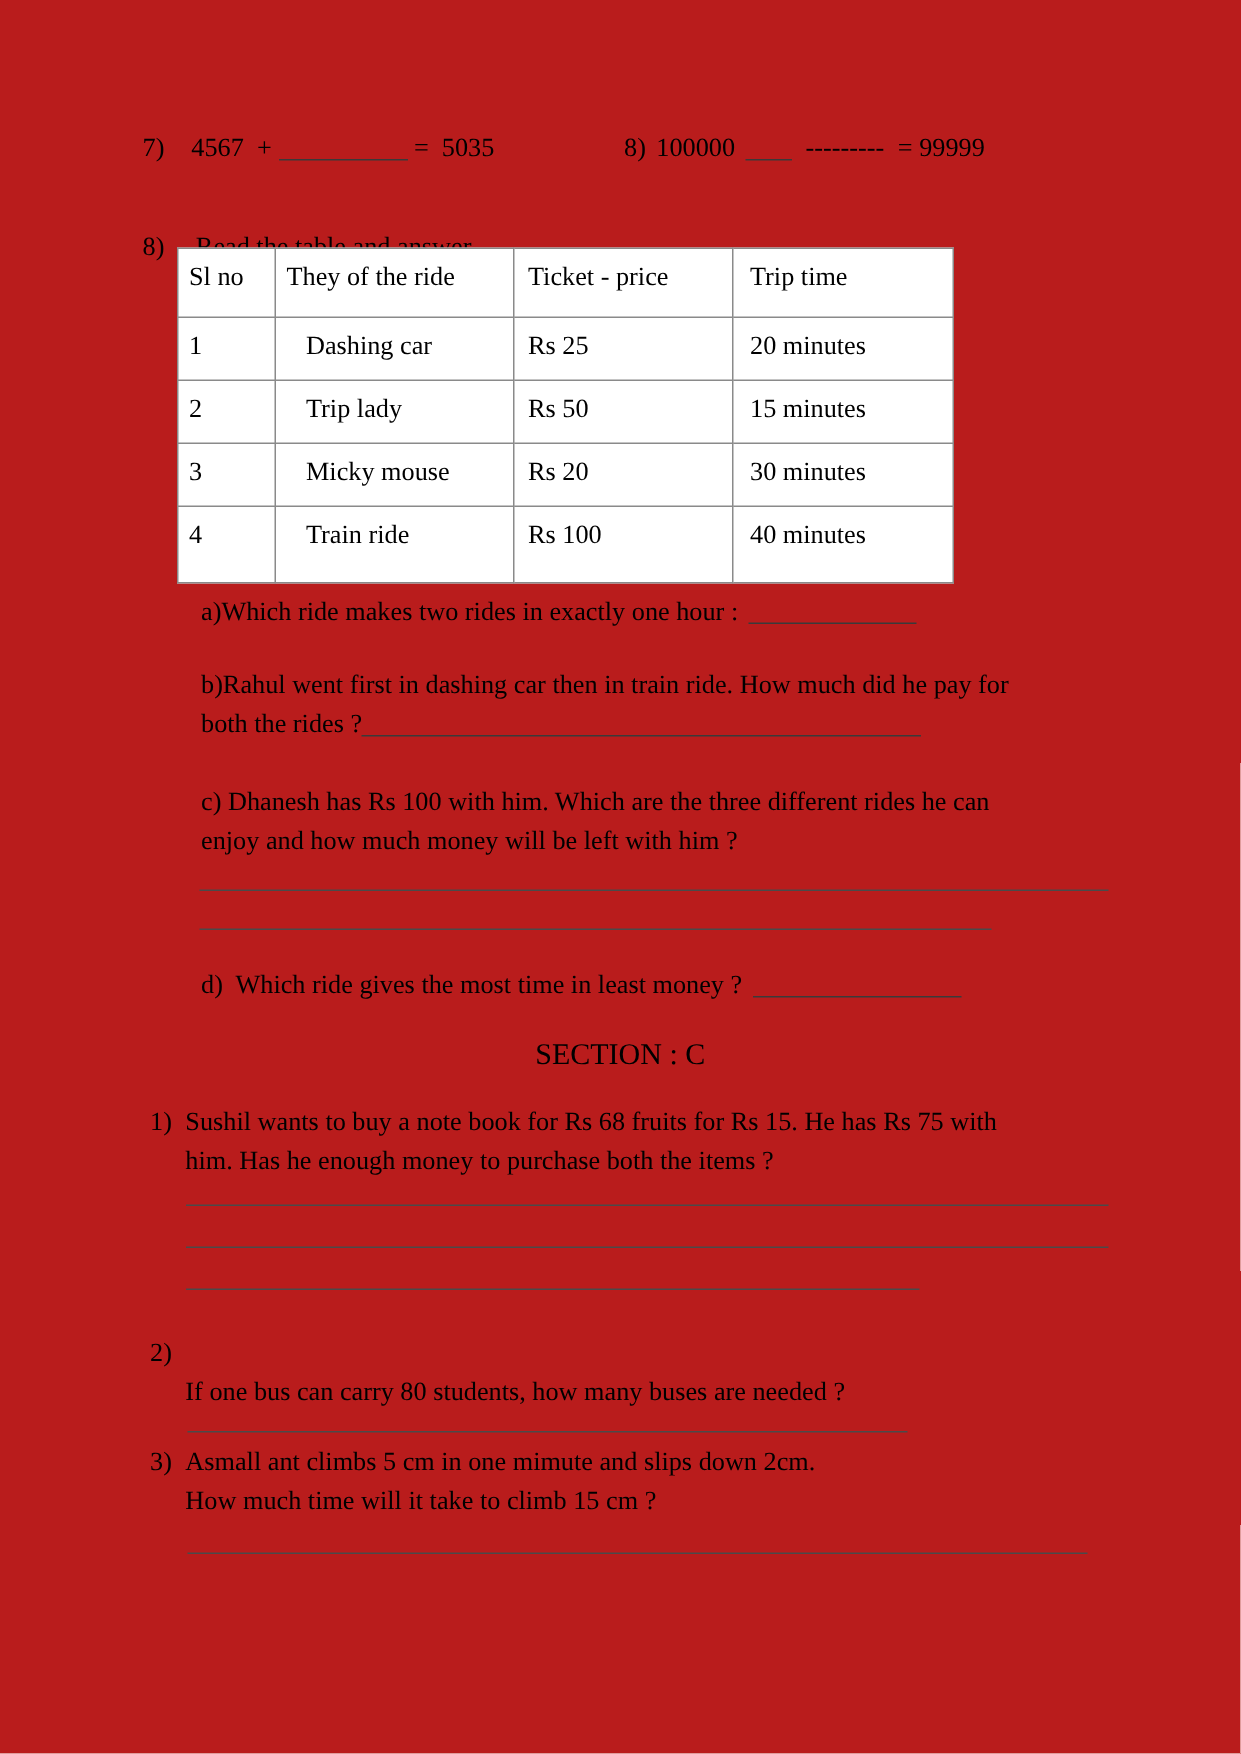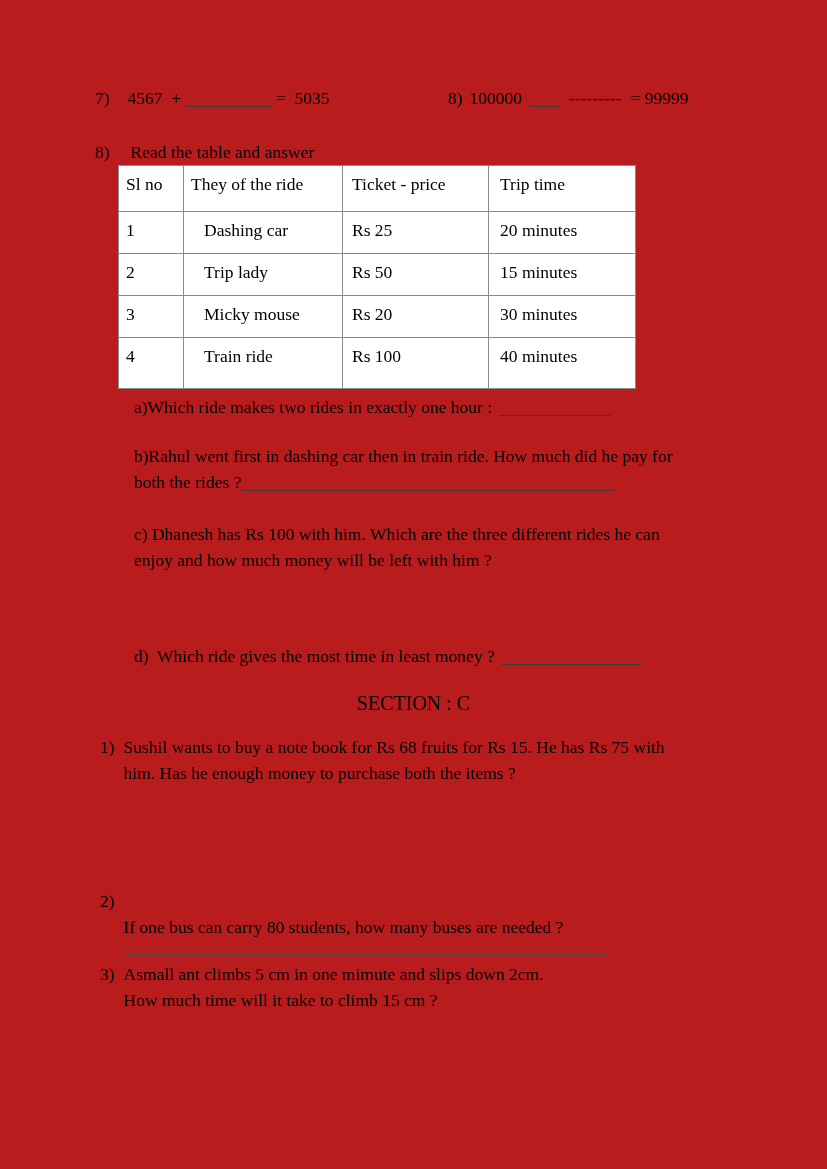--- a/index.html
+++ b/index.html
@@ -103,23 +103,23 @@
     font-size: 20px;
   }
 </style>
 </head>
 <body>
 
 <div class="page">
 
   <div class="txt" style="left:95px; top:85px;"><span>7)</span><span style="display:inline-block;width:18px"></span><span>4567  + </span><span class="blank" style="width:86px"></span><span> =  5035</span></div>
 
-  <div class="txt" style="left:448px; top:85px;"><span>8)</span><span style="display:inline-block;width:7px"></span><span>100000</span><span style="display:inline-block;width:7px"></span><span class="blank" style="width:31px"></span><span style="display:inline-block;width:9px"></span><span class="dashes">---------</span><span style="display:inline-block;width:9px"></span><span>= 99999</span></div>
-
-  <div class="txt" style="left:95px; top:139px;"><span>8)</span><span style="display:inline-block;width:21px"></span><span>Read the table and answer</span></div>
+  <div class="txt" style="left:416px; top:85px;"><span>8)</span><span style="display:inline-block;width:7px"></span><span>100000</span><span style="display:inline-block;width:7px"></span><span class="blank" style="width:31px"></span><span style="display:inline-block;width:9px"></span><span class="dashes">---------</span><span style="display:inline-block;width:9px"></span><span>= 99999</span></div>
+
+  <div class="txt" style="left:95px; top:151px;"><span>8)</span><span style="display:inline-block;width:21px"></span><span>Read the table and answer</span></div>
 
   <table class="ride-table" style="left:118px; top:165px;">
     <tbody>
         <tr class="row-head">
       <td class="c-sl">
             <div class="cell pad-sl">Sl no</div>
           </td>
       <td class="c-name">
             <div class="cell pad-head2">They of the ride</div>
           </td>

